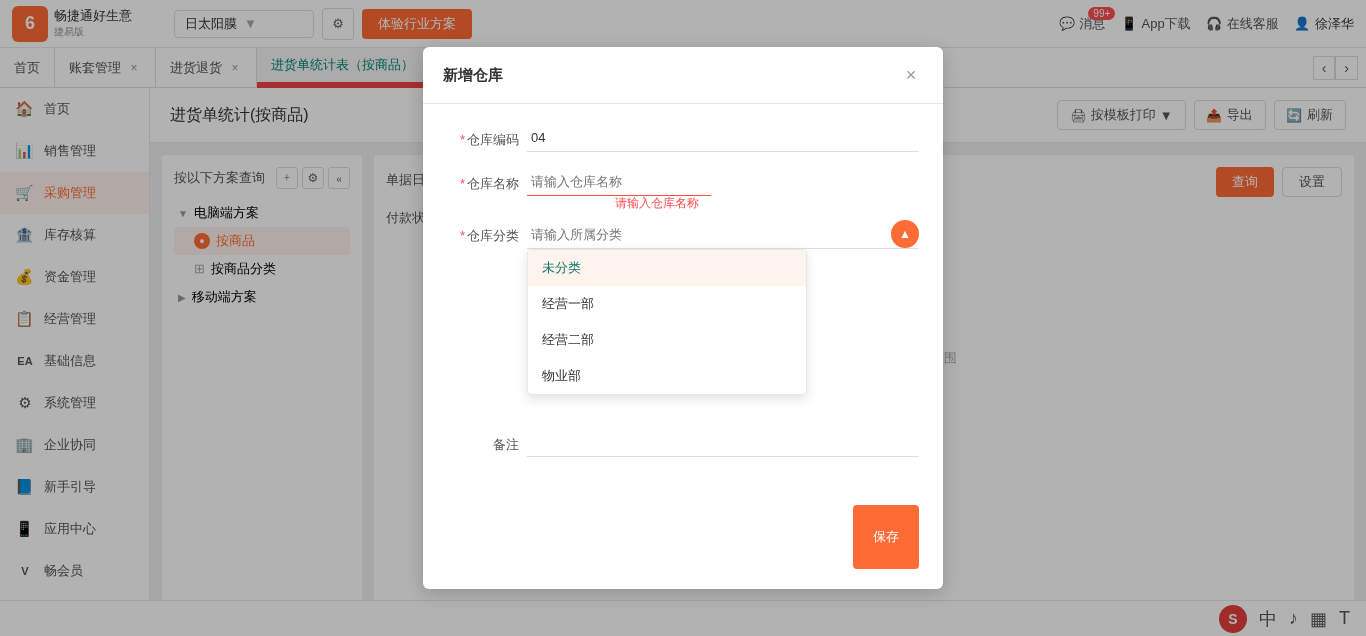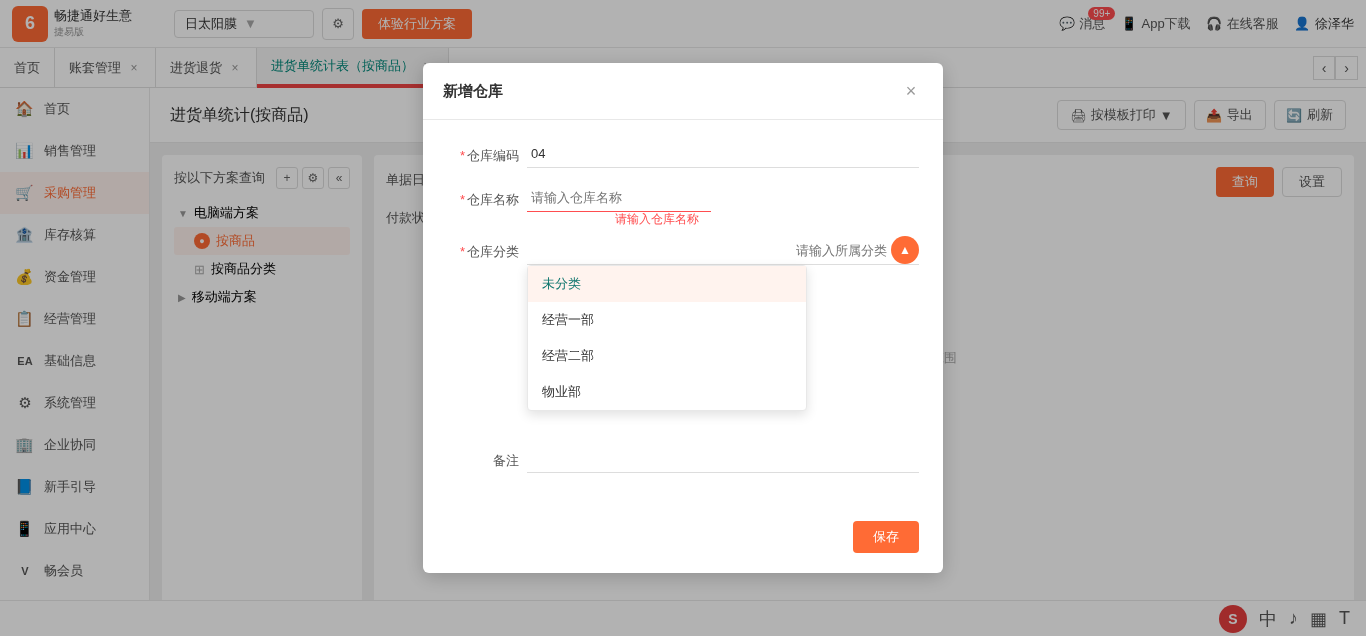--- a/index.html
+++ b/index.html
@@ -83,21 +83,21 @@
       font-size: 13px;
       cursor: pointer;
       color: #555;
       border-right: 1px solid #e0e0e0;
       gap: 6px;
       white-space: nowrap;
     }
     .tab-item.active {
       background: #f5f5f5;
       color: #00897b;
-      border-bottom: 4px solid #ef4444;
+      border-bottom: 6px solid #ef4444;
     }
     .tab-item .close-x {
       font-size: 12px; color: #999;
       width: 14px; height: 14px;
       display: flex; align-items: center; justify-content: center;
       border-radius: 50%;
     }
     .tabs-spacer { flex: 1; }
     .tabs-right-btns {
       display: flex; align-items: center; gap: 0;
@@ -163,20 +163,21 @@
       height: calc(100% - 54px);
     }
 
     
     .left-panel {
       width: 200px;
       background: #fff;
       border-radius: 4px;
       padding: 12px;
       font-size: 13px;
+      font-family: Liberation Serif, serif;
     }
     .left-panel-header {
       display: flex; align-items: center; justify-content: space-between;
       margin-bottom: 10px; color: #555;
     }
     .left-panel-header .label { font-size: 13px; font-weight: 500; }
     .left-panel-btns { display: flex; gap: 4px; }
     .icon-btn {
       width: 22px; height: 22px;
       border: 1px solid #ddd; border-radius: 3px;
@@ -284,21 +285,21 @@
     }
     .form-input-wrap {
       flex: 1; position: relative;
     }
     .category-input-row {
       flex: 1; display: flex; align-items: center;
       border-bottom: 1px solid #ddd; position: relative;
     }
     .category-input {
       flex: 1;
-      border: none; padding: 6px 4px; font-size: 13px; outline: none; color: #333; text-align: right;
+      border: none; padding: 6px 4px; font-size: 13px; outline: none; color: #333;
     }
     .category-chevron {
       width: 28px; height: 28px;
       background: #ff6b35; border-radius: 50%;
       display: flex; align-items: center; justify-content: center;
       color: white; cursor: pointer; font-size: 12px;
     }
     .dropdown-list {
       position: absolute;
       top: 100%; left: 0; right: 0;
@@ -313,21 +314,21 @@
       padding: 9px 14px;
       cursor: pointer; font-size: 13px; color: #333;
     }
     .dropdown-item.selected { background: #fff3ee; color: #0f766e; }
     .modal-footer {
       padding: 12px 24px 20px;
       display: flex; justify-content: flex-end; gap: 10px;
     }
     .btn-save {
       background: #ff6b35; color: white; border: none; border-radius: 4px;
-      padding: 7px 20px; cursor: pointer; font-size: 13px;
+      padding: 23px 20px; cursor: pointer; font-size: 13px;
     }
 
     
     .bottom-bar {
       position: fixed; bottom: 0; left: 0; right: 0;
       height: 36px; background: #fff; border-top: 1px solid #e8e8e8;
       display: flex; align-items: center; justify-content: flex-end;
       padding: 0 16px; gap: 12px; z-index: 50;
     }
     .bottom-icon {

